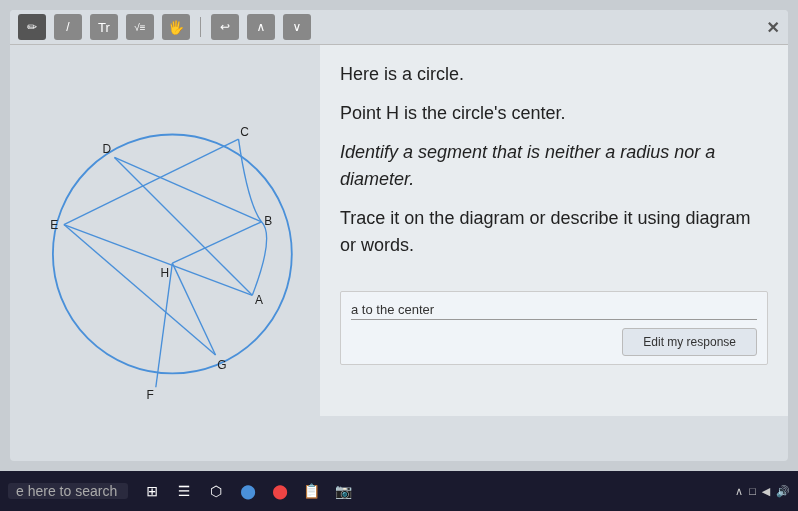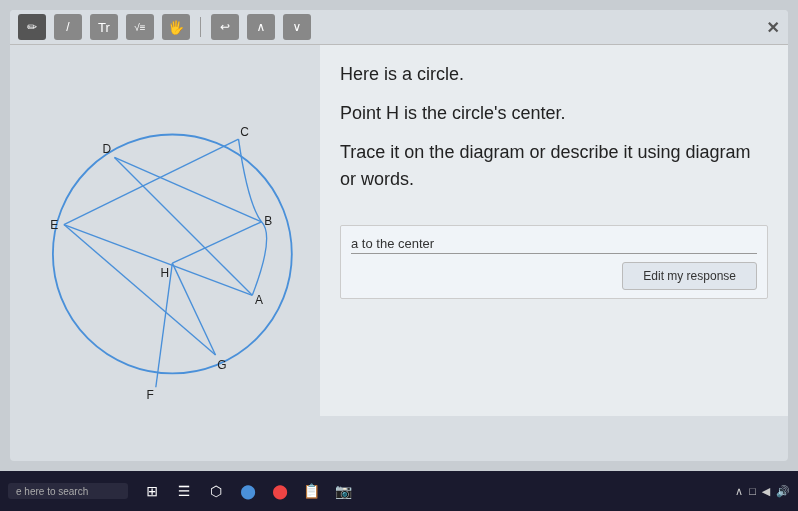--- a/index.html
+++ b/index.html
@@ -28,21 +28,21 @@
       z-index: 10;
     }
 
     .taskbar-search {
       display: flex;
       align-items: center;
       background: #2a2a3e;
       border-radius: 3px;
       padding: 2px 8px;
       color: #aaa;
-      font-size: 10px;
+      font-size: 14px;
       height: 16px;
       min-width: 120px;
     }
 
     .taskbar-icons {
       display: flex;
       align-items: center;
       gap: 4px;
       margin-left: 4px;
     }
@@ -285,20 +285,21 @@
           <text x="135" y="235" font-size="13" fill="#222" font-family="Arial">H</text>
           <text x="238" y="265" font-size="13" fill="#222" font-family="Arial">A</text>
           <text x="197" y="335" font-size="13" fill="#222" font-family="Arial">G</text>
           <text x="120" y="368" font-size="13" fill="#222" font-family="Arial">F</text>
         </svg>
       </div>
 
       <div class="text-area">
         <div class="problem-text">Here is a circle.</div>
         <div class="problem-text">Point H is the circle's center.</div>
+        <div class="problem-text italic">Identify a segment that is neither a radius nor a diameter.</div>
         <div class="problem-text">Trace it on the diagram or describe it using diagram or words.</div>
 
         <div class="answer-box">
           <input class="answer-input" type="text" value="a to the center" style="">
           <div class="edit-response-btn">
             <button class="edit-btn">Edit my response</button>
           </div>
         </div>
       </div>
     </div>

